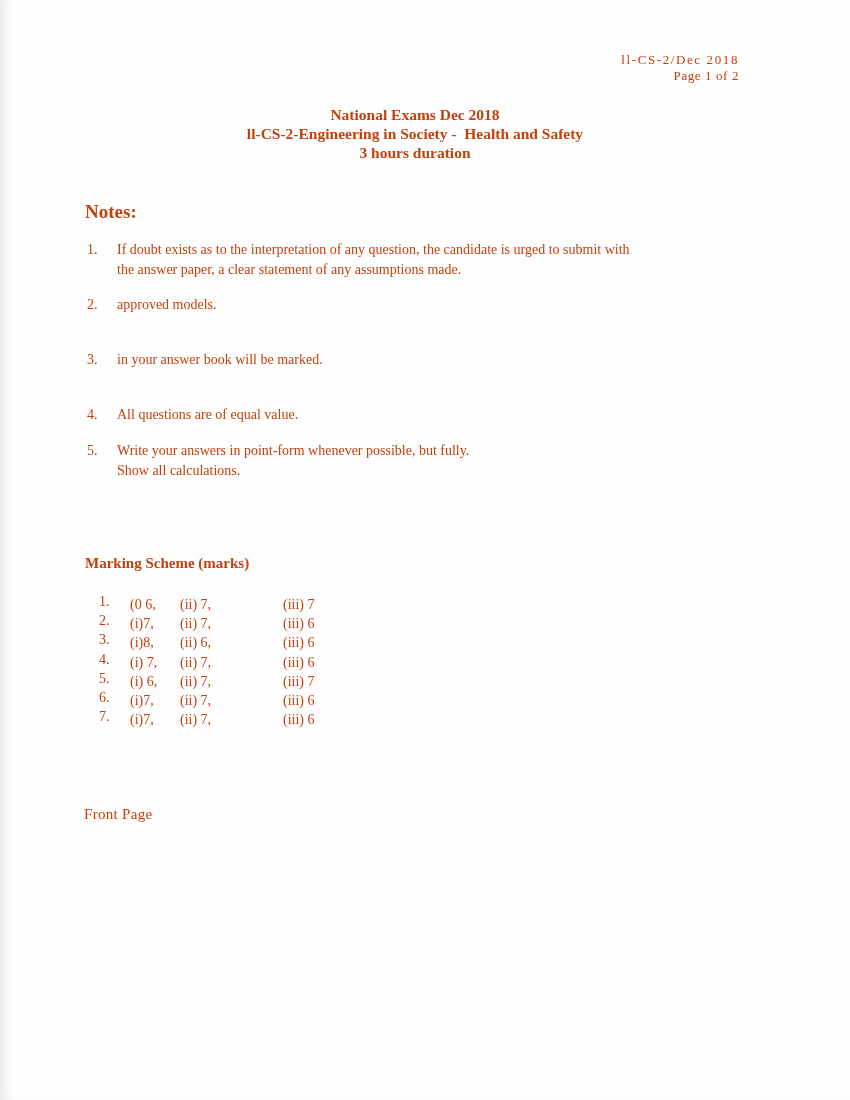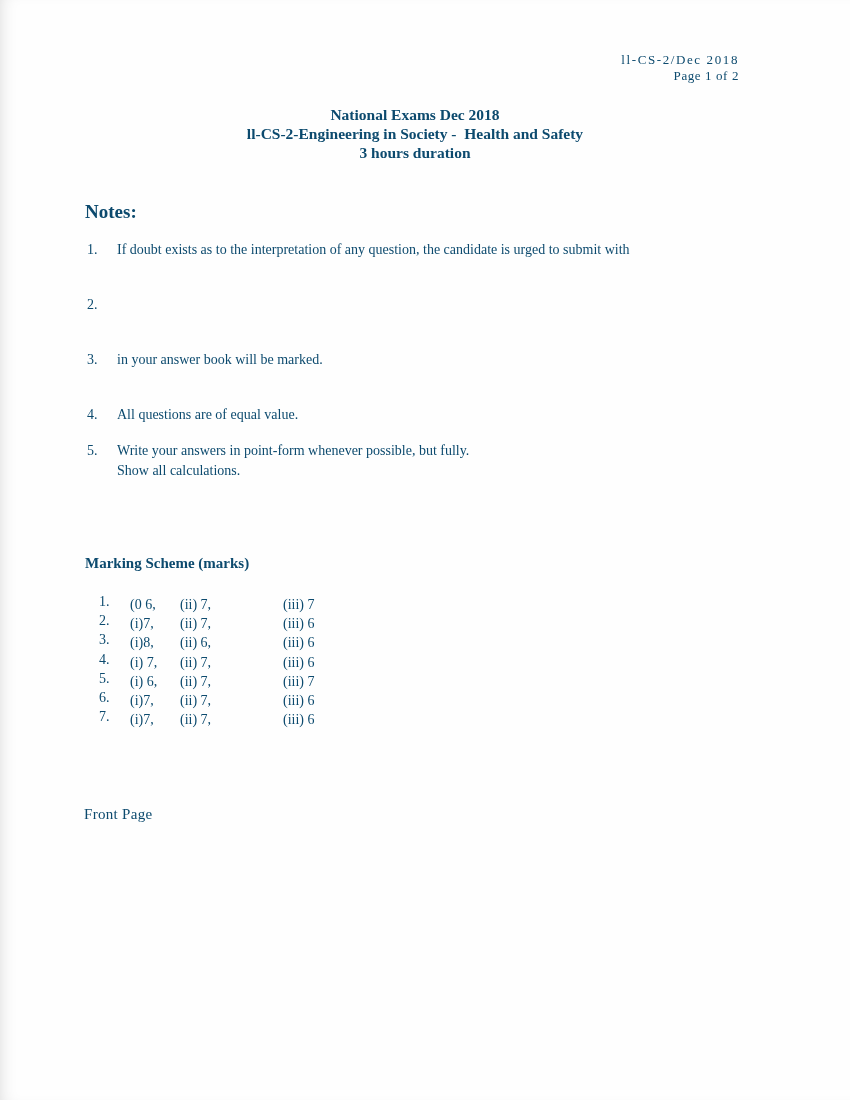--- a/index.html
+++ b/index.html
@@ -6,21 +6,21 @@
     margin: 0;
     padding: 0;
     background: #ffffff;
   }
   .page {
     position: relative;
     width: 850px;
     height: 1100px;
     background: #fefefe;
     font-family: "Liberation Serif", serif;
-    color: #0c4a6e;
+    color: #c2410c;
     overflow: hidden;
     box-shadow: inset 12px 0 20px -16px rgba(0,0,0,0.22);
   }
   .pre { white-space: pre-wrap; }
 
   
   .corner {
     position: absolute;
     top: 52px;
     right: 111px;
@@ -125,26 +125,28 @@
     <span class="t-line pre">ll-CS-2-Engineering in Society -  Health and Safety</span>
     <span class="t-line">3 hours duration</span>
   </div>
 
   <div class="notes-heading">Notes:</div>
 
   <div class="note note-1">
     <span class="num">1.</span>
     <span class="body">
       <span class="line pre">If doubt exists as to the interpretation of any question, the candidate is urged to submit with</span>
+      <span class="line pre">the answer paper, a clear statement of any assumptions made.</span>
     </span>
   </div>
 
   <div class="note note-2">
     <span class="num">2.</span>
     <span class="body">
+      <span class="line pre">approved models.</span>
     </span>
   </div>
 
   <div class="note note-3">
     <span class="num">3.</span>
     <span class="body">
       <span class="line pre">in your answer book will be marked.</span>
     </span>
   </div>
 

